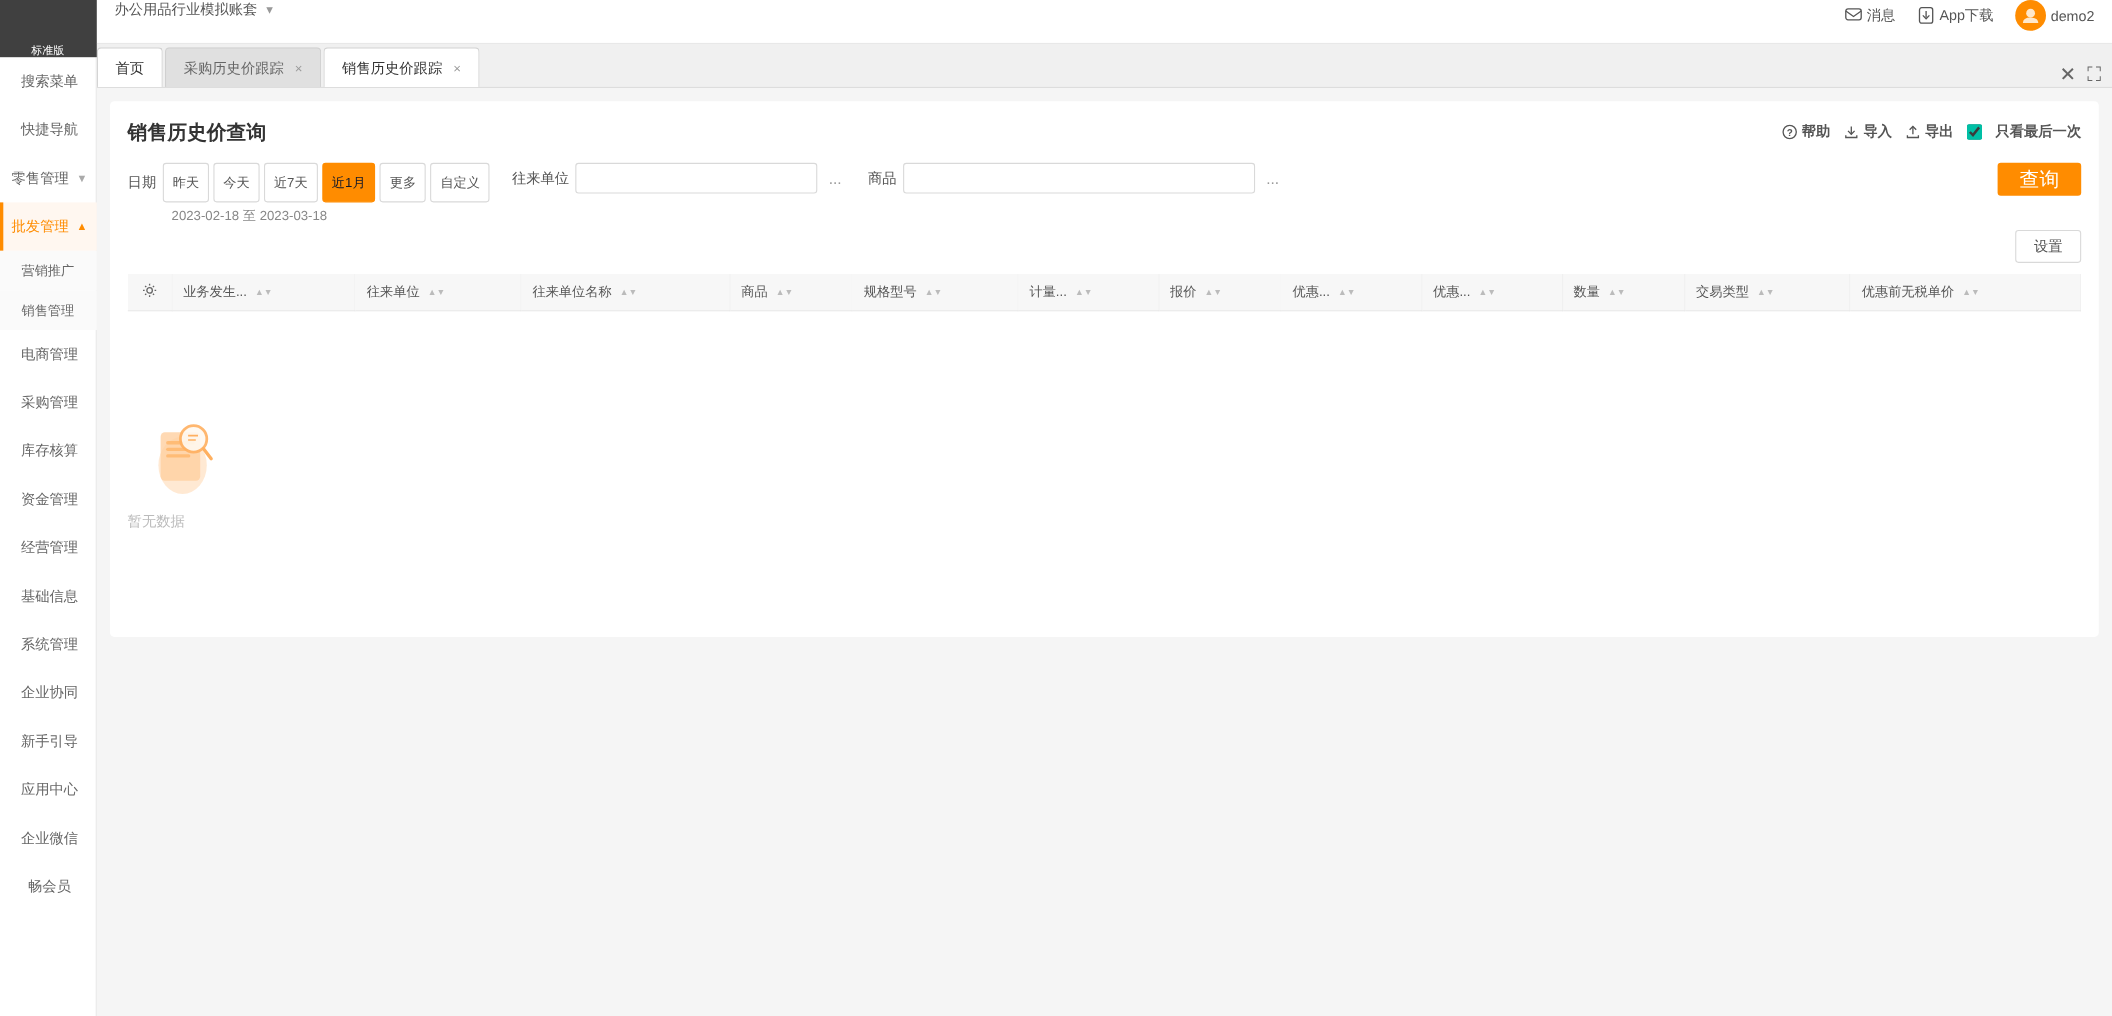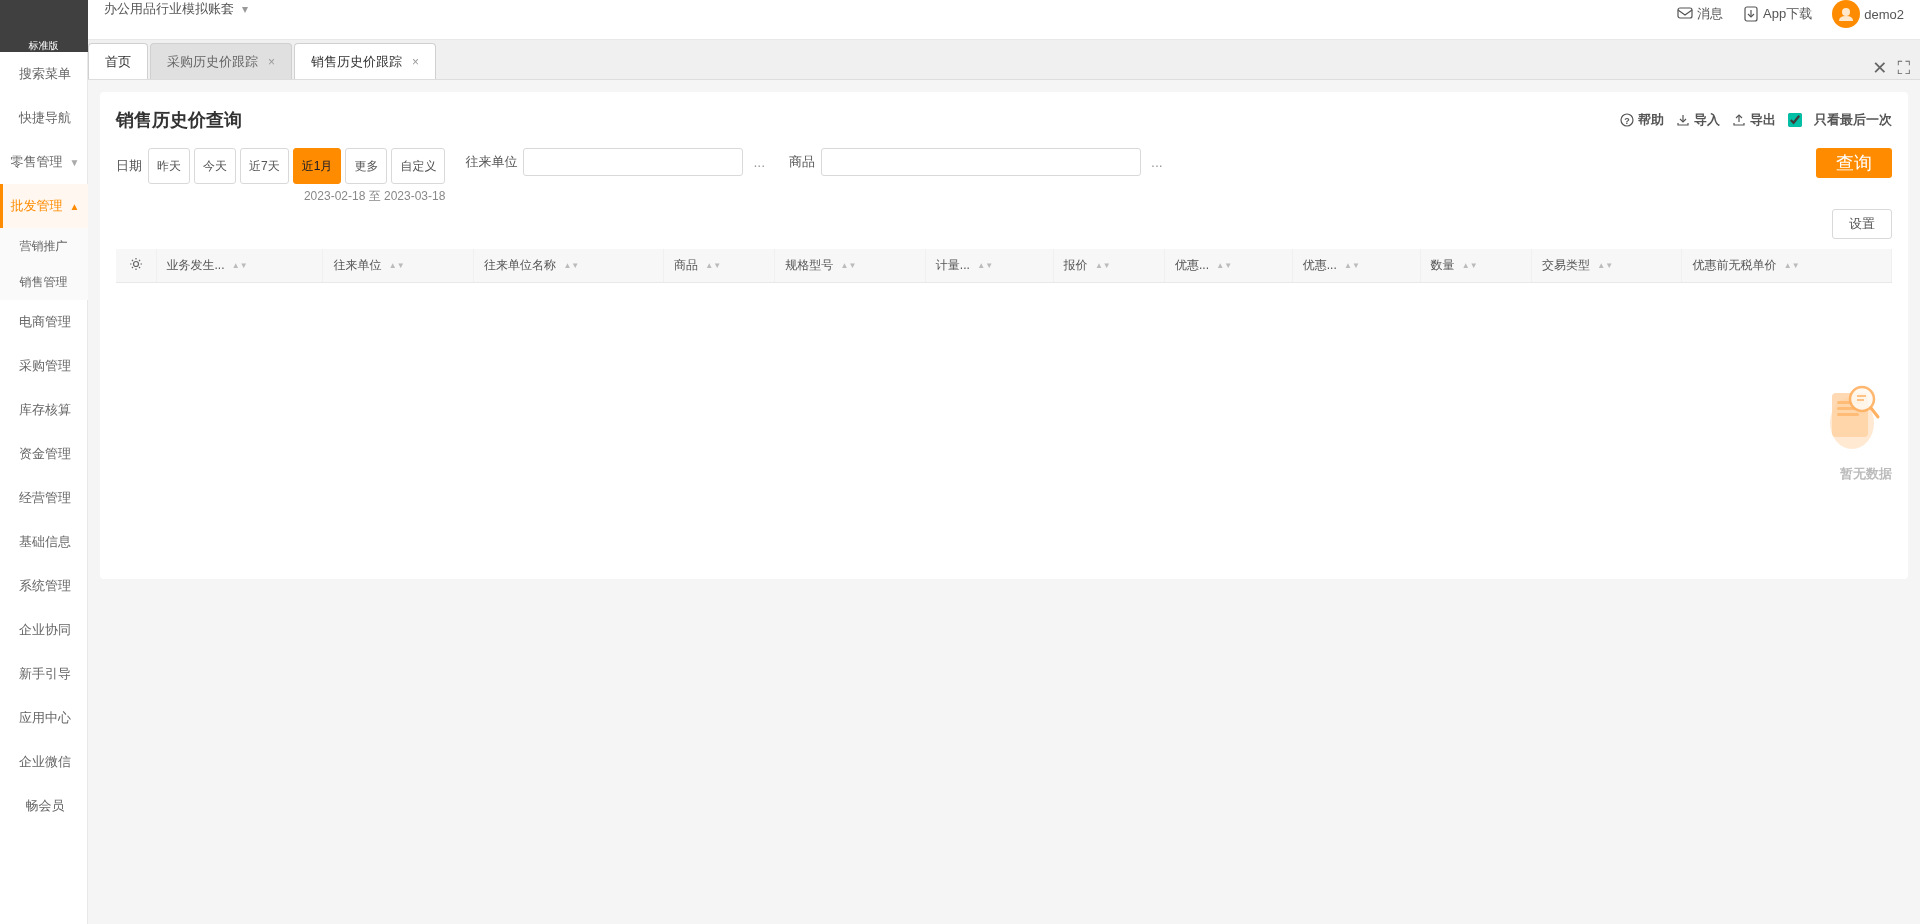--- a/index.html
+++ b/index.html
@@ -62,21 +62,21 @@
     .checkbox-teal { accent-color: #00bfa5; width: 14px; height: 14px; }
 
     
     .table-wrap { overflow-x: auto; }
     table { width: 100%; border-collapse: collapse; font-size: 12px; }
     thead tr { background: #f7f7f7; border-bottom: 1px solid #e8e8e8; }
     th { padding: 8px 10px; text-align: left; color: #555; font-weight: normal; white-space: nowrap; border-bottom: 1px solid #e8e8e8; border-right: 1px solid #f0f0f0; cursor: pointer; position: relative; }
     th .sort-icons { display: inline-flex; flex-direction: column; margin-left: 4px; font-size: 8px; color: #bbb; line-height: 1; vertical-align: middle; }
 
     
-    .empty-state { display: flex; flex-direction: column; align-items: flex-end; justify-content: center; padding: 80px 0; font-weight: bold; }
+    .empty-state { display: flex; flex-direction: column; align-items: flex-start; justify-content: center; padding: 80px 0; }
     .empty-text { color: #bbb; font-size: 13px; margin-top: 12px; }
 
     
     .th-gear { width: 40px; text-align: center; }
 
     
     .filter-top { display: flex; align-items: flex-start; gap: 20px; margin-bottom: 4px; }
     .filter-col { display: flex; flex-direction: column; }
   </style>
 </head>
@@ -246,21 +246,21 @@
             <span class="filter-label">日期</span>
             <div class="filter-date-btns">
               <button class="date-btn">昨天</button>
               <button class="date-btn">今天</button>
               <button class="date-btn">近7天</button>
               <button class="date-btn active">近1月</button>
               <button class="date-btn">更多</button>
               <button class="date-btn">自定义</button>
             </div>
           </div>
-          <div class="date-range" style="margin-left:28px;margin-top:4px;text-align:right;">2023-02-18 至 2023-03-18</div>
+          <div class="date-range" style="margin-left:40px;margin-top:4px;">2023-02-18 至 2023-03-18</div>
         </div>
 
         <div class="filter-field">
           <span class="filter-field-label">往来单位</span>
           <input type="text" class="filter-input" style="width: 220px;">
           <span class="filter-input-dots">...</span>
         </div>
 
         <div class="filter-field">
           <span class="filter-field-label">商品</span>

